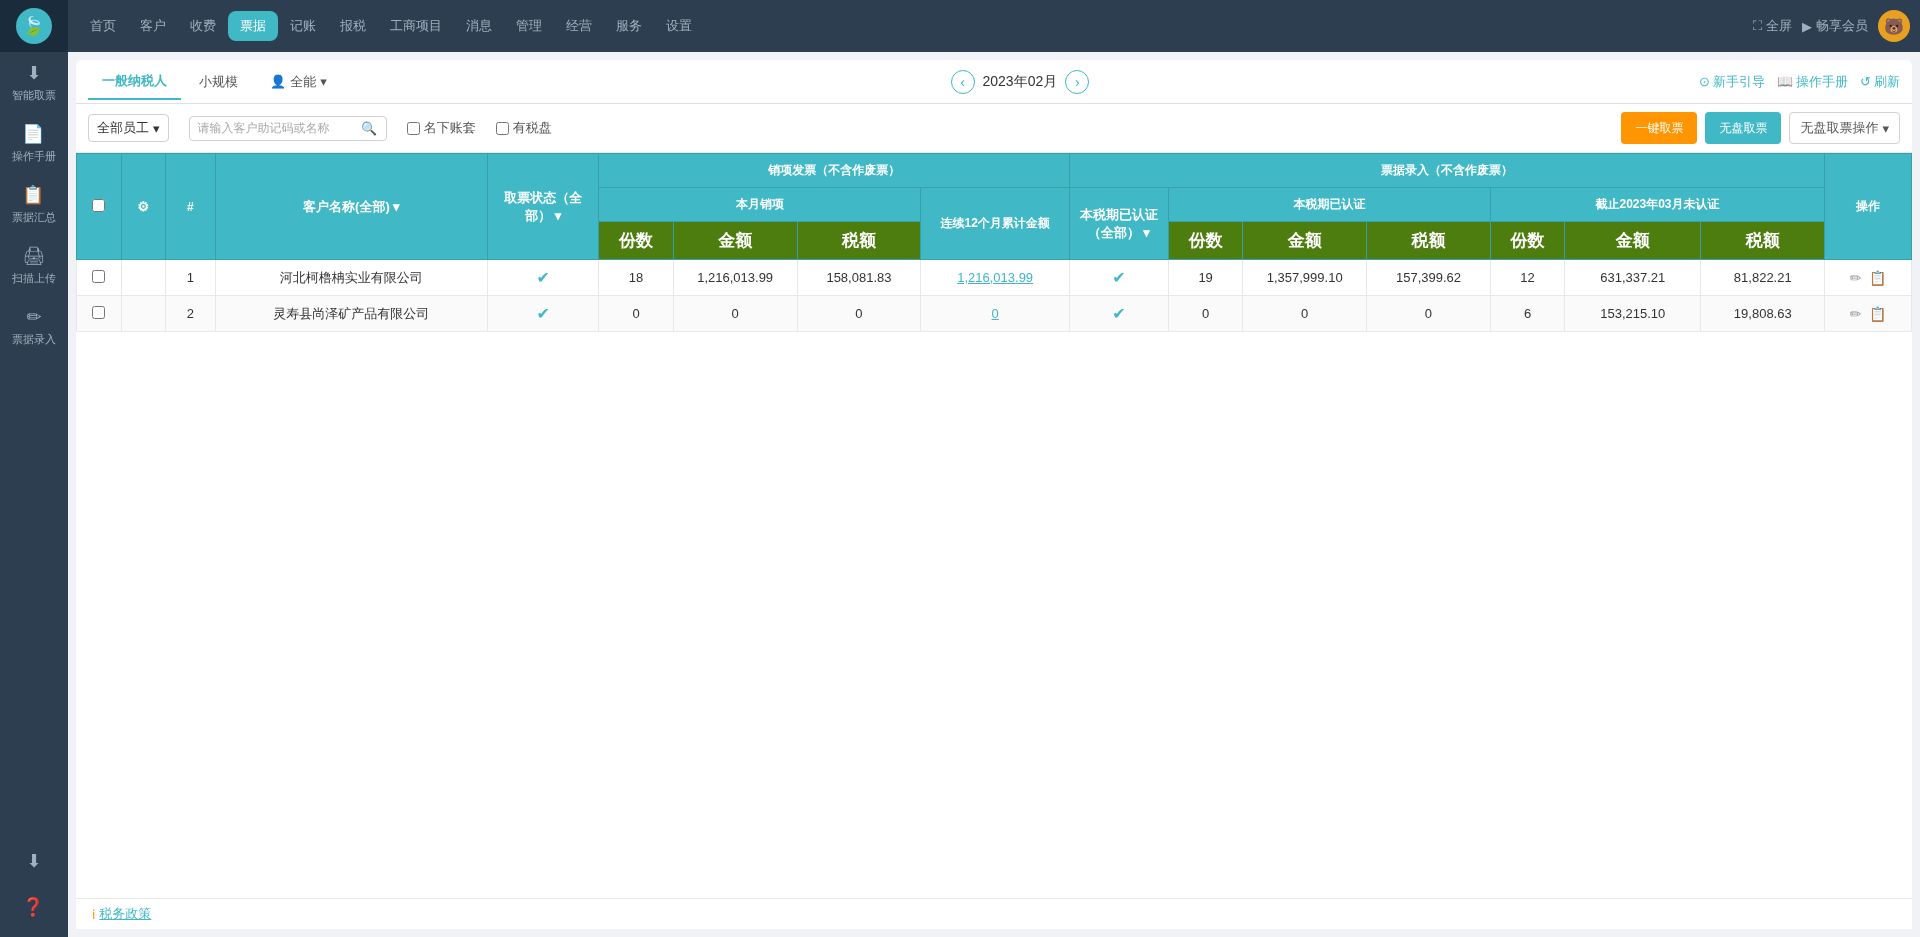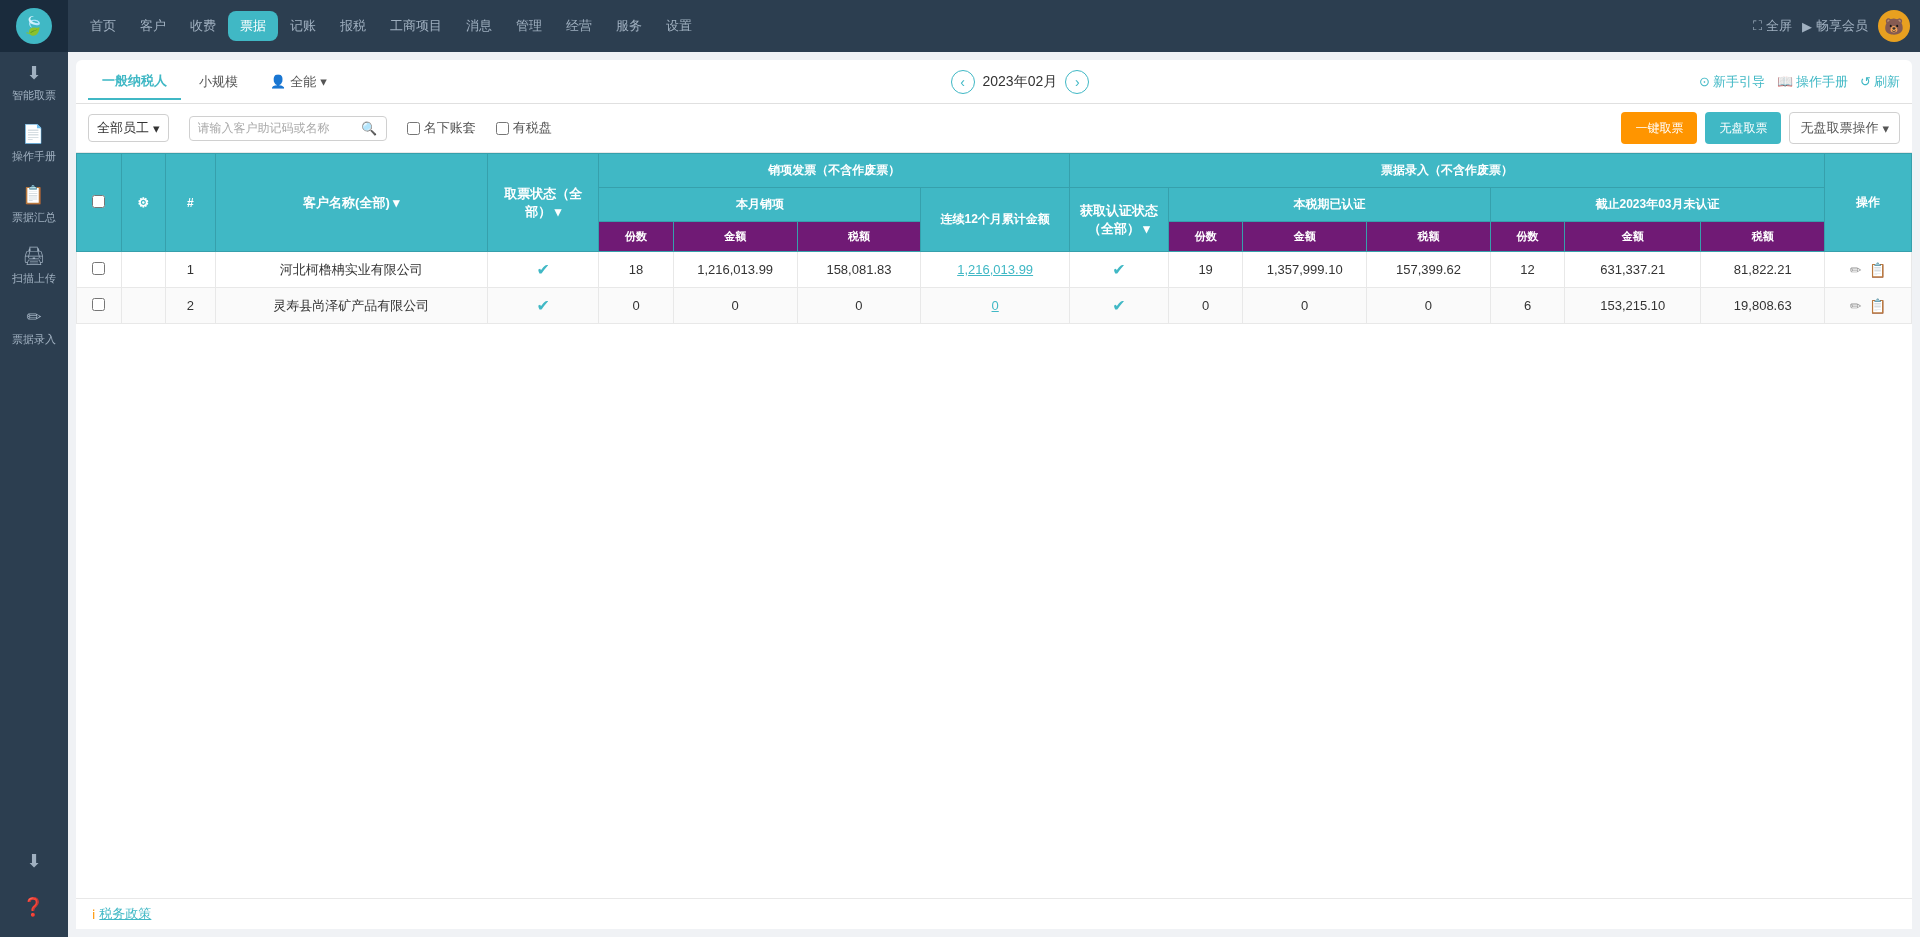--- a/index.html
+++ b/index.html
@@ -300,26 +300,26 @@
     .th-group {
       background: #40b8c5;
       color: #fff;
       text-align: center;
       padding: 8px 6px;
       border: 1px solid #36a0ac;
       font-size: 12px;
       white-space: nowrap;
     }
     .th-sub {
-      background: #701a75;
+      background: #4d7c0f;
       color: #fff;
       text-align: center;
       padding: 7px 6px;
       border: 1px solid #36a0ac;
-      font-size: 11px;
+      font-size: 17px;
       white-space: nowrap;
     }
     .th-fixed {
       background: #40b8c5;
       color: #fff;
       text-align: center;
       padding: 7px 6px;
       border: 1px solid #36a0ac;
       font-size: 12px;
       white-space: normal;
@@ -564,21 +564,21 @@
               <span>▾</span>
             </th>
             <th class="th-group" colspan="4">销项发票（不含作废票）</th>
             <th class="th-group" colspan="7">票据录入（不含作废票）</th>
             <th class="th-fixed" rowspan="3">操作</th>
           </tr>
           <tr>
             <th class="th-group" colspan="3">本月销项</th>
             <th class="th-fixed" rowspan="2">连续12个月累计金额</th>
             <th class="th-fixed" rowspan="2">
-              <span>获取认证状态（全部）</span>
+              <span>本税期已认证（全部）</span>
               <span>▾</span>
             </th>
             <th class="th-group" colspan="3">本税期已认证</th>
             <th class="th-group" colspan="3">截止2023年03月未认证</th>
           </tr>
           <tr>
             <th class="th-sub">份数</th>
             <th class="th-sub">金额</th>
             <th class="th-sub">税额</th>
 

